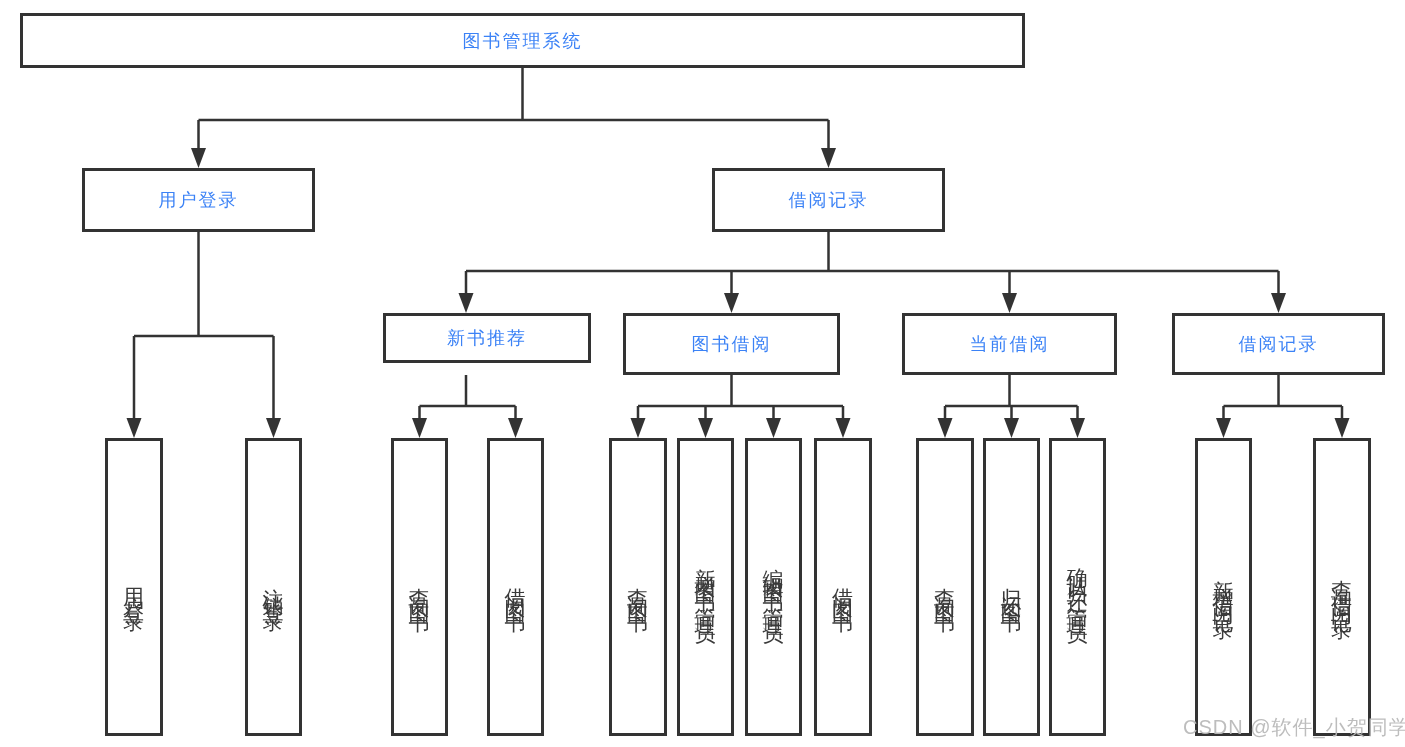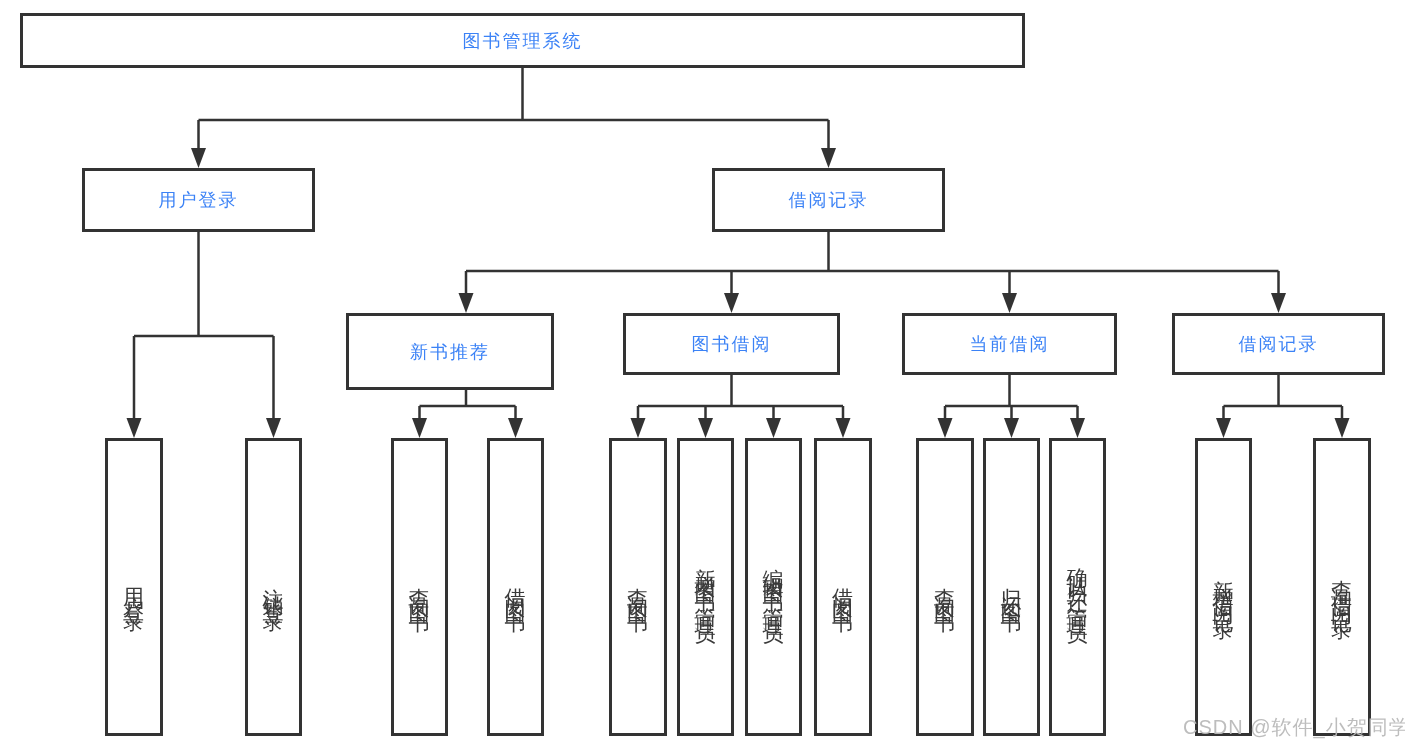--- a/index.html
+++ b/index.html
@@ -78,21 +78,21 @@
     <span>图书管理系统</span>
   </div>
 
   <div class="node h" style="left:82px;top:168px;width:233px;height:64px">
     <span>用户登录</span>
   </div>
   <div class="node h" style="left:712px;top:168px;width:233px;height:64px">
     <span>借阅记录</span>
   </div>
 
-  <div class="node h" style="left:346px;top:313px;width:208px;height:77px">
+  <div class="node h" style="left:383px;top:313px;width:208px;height:50px">
     <span>新书推荐</span>
   </div>
   <div class="node h" style="left:902px;top:313px;width:215px;height:62px">
     <span>当前借阅</span>
   </div>
   <div class="node h" style="left:623px;top:313px;width:217px;height:62px">
     <span>图书借阅</span>
   </div>
   <div class="node h" style="left:1172px;top:313px;width:213px;height:62px">
     <span>借阅记录</span>

